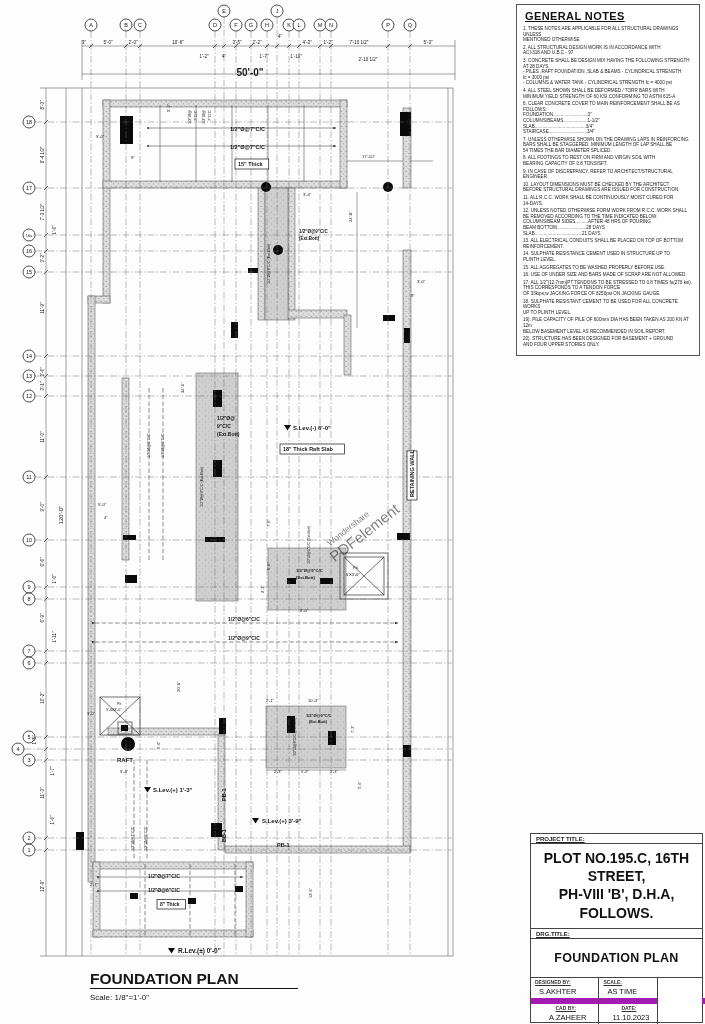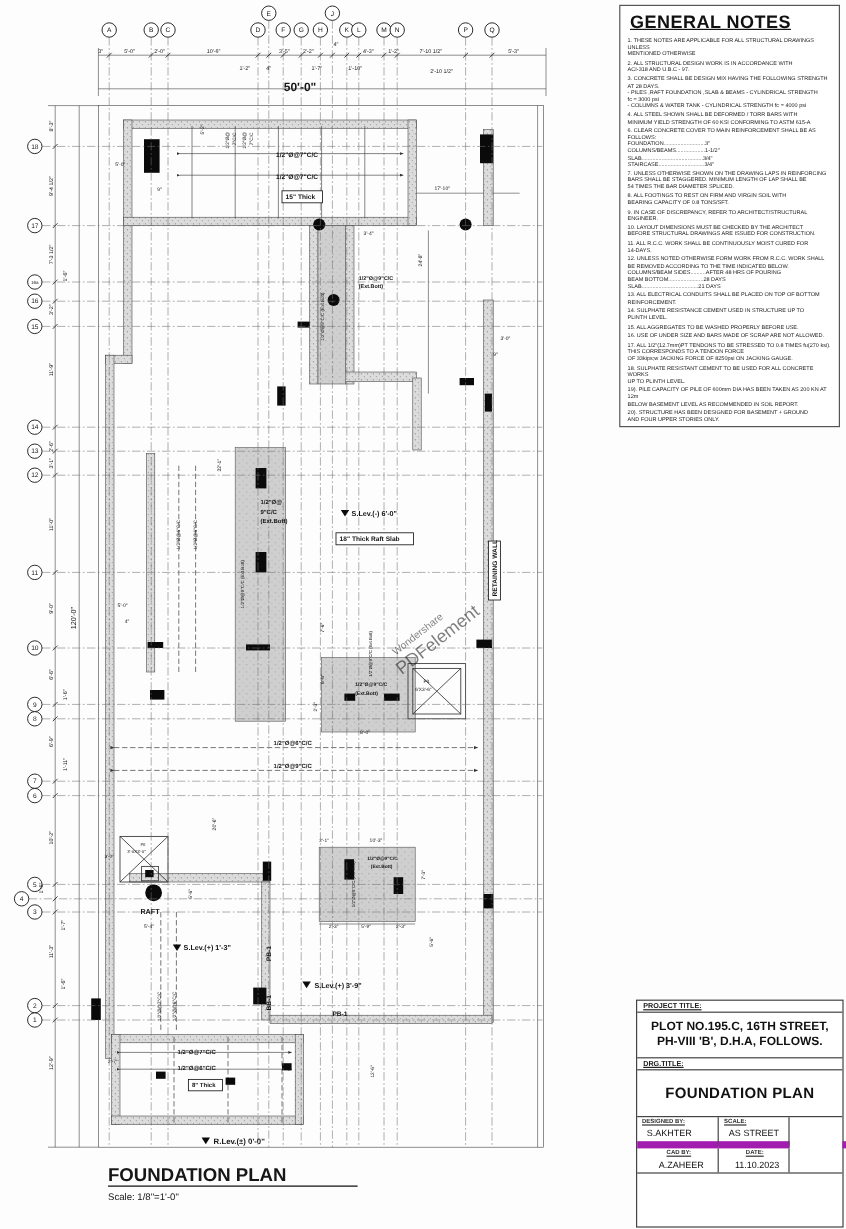--- a/index.html
+++ b/index.html
@@ -12,27 +12,27 @@
   .dimline{stroke:#444;stroke-width:.5;fill:none;}
   .thin{stroke:#444;stroke-width:.5;fill:none;}
   .rebar{stroke:#333;stroke-width:.5;fill:none;}
   .dash{stroke:#333;stroke-width:.55;stroke-dasharray:4.5 2.2;fill:none;}
   .wall{fill:url(#wp);stroke:#3c3c3c;stroke-width:.45;}
   .shade{fill:url(#rp);stroke:#555;stroke-width:.5;}
   .blk{fill:#0a0a0a;stroke:none;}
   .pit{fill:none;stroke:#333;stroke-width:.7;}
 
   .notes{position:absolute;left:516px;top:4px;width:184px;height:352px;border:1px solid #555;background:#fff;padding:4px 5px 2px 6px;box-sizing:border-box;}
-  .notes-title{font-size:15px;font-weight:bold;text-decoration:underline;letter-spacing:.4px;color:#111;margin:1px 0 4px 2px;}
+  .notes-title{font-size:11px;font-weight:bold;text-decoration:underline;letter-spacing:.4px;color:#111;margin:1px 0 4px 2px;}
   .note-item{font-size:4.6px;line-height:1.22;color:#1c1c1c;white-space:pre-line;margin-bottom:2px;}
 
   .tblock{position:absolute;left:530px;top:833px;width:173px;height:190px;border:1px solid #444;background:#fff;box-sizing:border-box;display:flex;flex-direction:column;}
   .tb-row{border-bottom:1px solid #444;}
   .tb-lab{font-size:6px;font-weight:bold;color:#222;text-decoration:underline;padding:2px 0 1px 5px;}
-  .pt-value{font-size:10px;font-weight:bold;color:#111;text-align:center;padding:5px 2px 6px 2px;line-height:1.3;}
+  .pt-value{font-size:14px;font-weight:bold;color:#111;text-align:center;padding:5px 2px 6px 2px;line-height:1.3;}
   .drg-value{font-size:12.5px;font-weight:bold;color:#111;text-align:center;padding:12px 2px 12px 2px;letter-spacing:.3px;}
   .meta{display:grid;grid-template-columns:40% 34% 26%;border-bottom:1px solid #444;}
   .meta .cell{border-right:1px solid #444;border-bottom:6px solid #a21caf;padding:1px 2px 2px 4px;min-height:17px;}
   .meta .cell:nth-child(3n){border-right:none;margin-left:44px;}
   .meta .cell:nth-child(n+4){border-bottom:none;text-align:center;}
   .meta .lab{font-size:5px;font-weight:bold;text-decoration:underline;color:#333;}
   .meta .val{font-size:7.5px;color:#111;padding:2px 0 0 4px;}
   .logo{flex:1;display:flex;align-items:center;justify-content:center;gap:3px;}
   .logo-text{line-height:.92;font-weight:bold;color:#353535;letter-spacing:.6px;}
   .logo-l1{font-size:16px;padding-left:14px;}
@@ -548,21 +548,21 @@
   </div>
   <div class="tb-row tb-lab">DRG.TITLE:</div>
   <div class="tb-row drg-value">FOUNDATION PLAN</div>
   <div class="meta">
     <div class="cell">
       <div class="lab">DESIGNED BY:</div>
       <div class="val">S.AKHTER</div>
     </div>
     <div class="cell">
       <div class="lab">SCALE:</div>
-      <div class="val">AS STREET</div>
+      <div class="val">AS TIME</div>
     </div>
     <div class="cell">
       <div class="lab">JOB:</div>
       <div class="val">02/04</div>
     </div>
     <div class="cell">
       <div class="lab">CAD BY:</div>
       <div class="val">A.ZAHEER</div>
     </div>
     <div class="cell">

